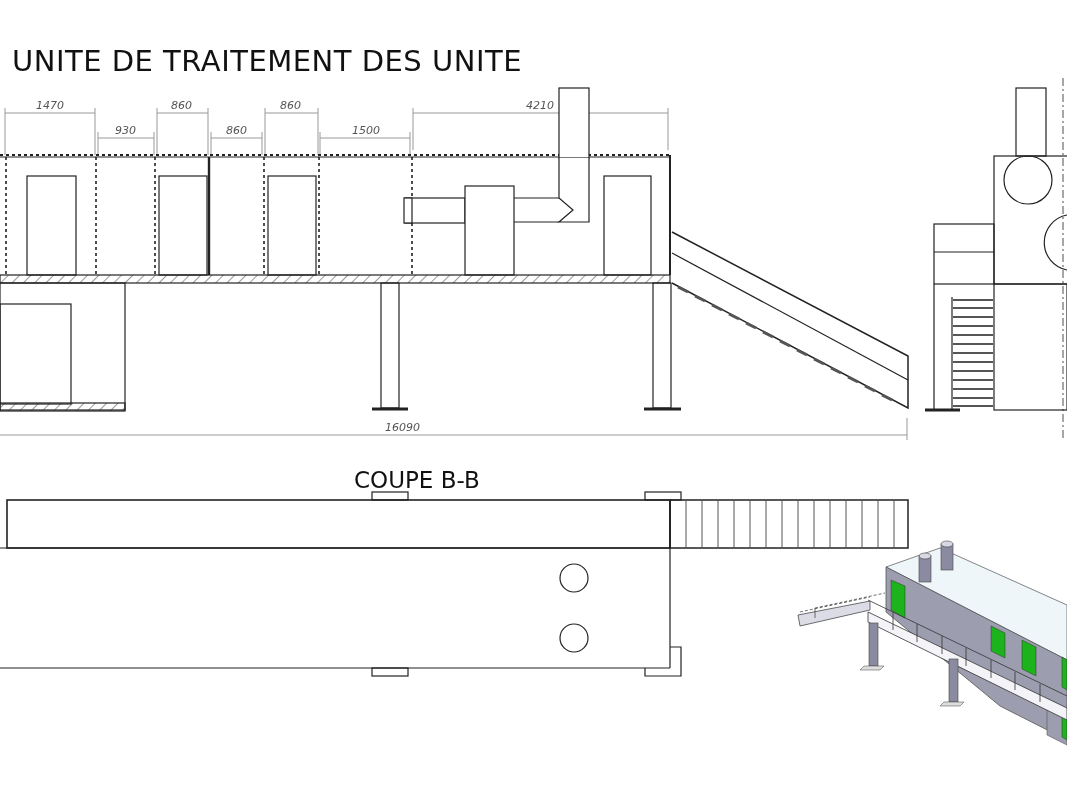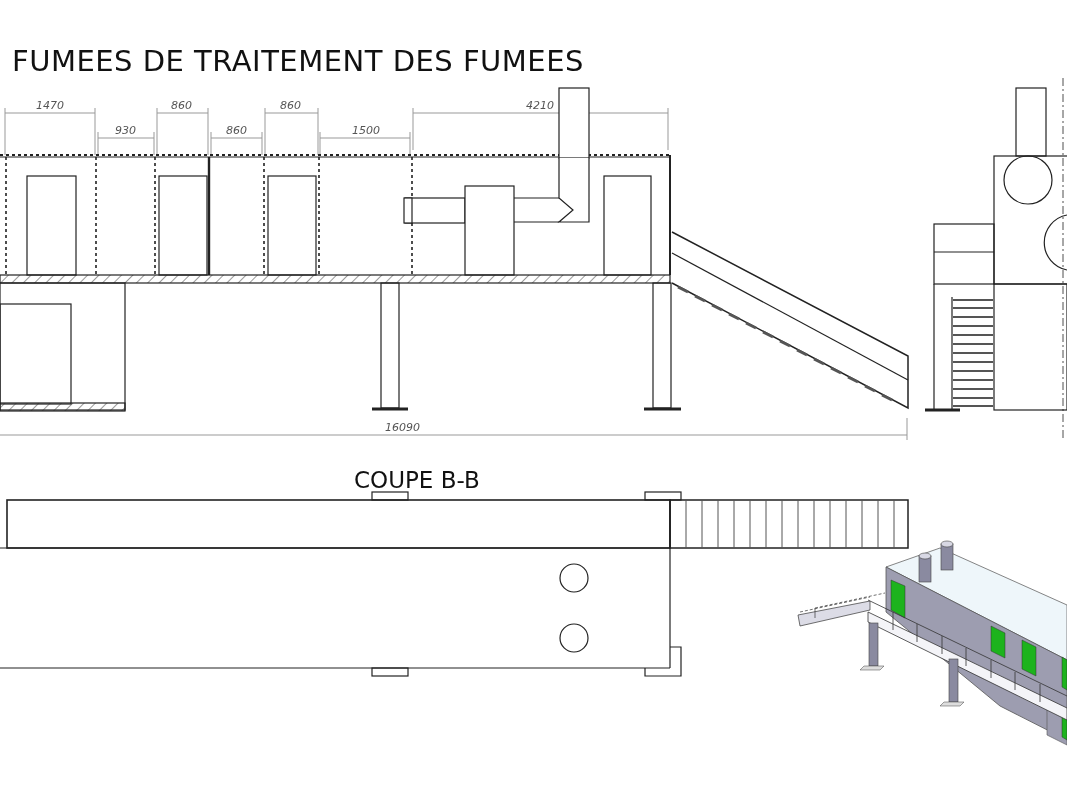--- a/index.html
+++ b/index.html
@@ -5,21 +5,21 @@
   html, body { margin:0; padding:0; background:#ffffff; }
   body { width:1067px; height:800px; overflow:hidden; position:relative; font-family:"DejaVu Sans", sans-serif; }
   .title { position:absolute; left:12px; top:44px; font-size:29px; letter-spacing:0.5px; color:#111; font-family:"DejaVu Sans", sans-serif; font-weight:normal; white-space:nowrap; }
   .section-label { position:absolute; left:354px; top:467px; font-size:23px; color:#111; white-space:nowrap; }
   svg { position:absolute; left:0; top:0; }
   .dim { font-family:"DejaVu Sans", sans-serif; font-style:italic; font-size:11px; fill:#555; }
 </style>
 </head>
 <body>
 
-<div class="title">FUMEES DE TRAITEMENT DES FUMEES</div>
+<div class="title">UNITE DE TRAITEMENT DES UNITE</div>
 <div class="section-label">COUPE B-B</div>
 
 <svg width="1067" height="800" viewBox="0 0 1067 800">
   <defs>
     <pattern id="hatch" width="8" height="8" patternUnits="userSpaceOnUse" patternTransform="rotate(45)">
       <line x1="0" y1="0" x2="0" y2="8" stroke="#333" stroke-width="1"></line>
     </pattern>
   </defs>
 
   <g stroke="#999" stroke-width="1" fill="none">

